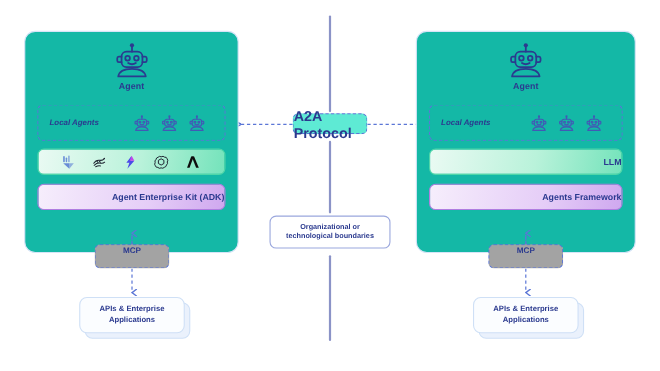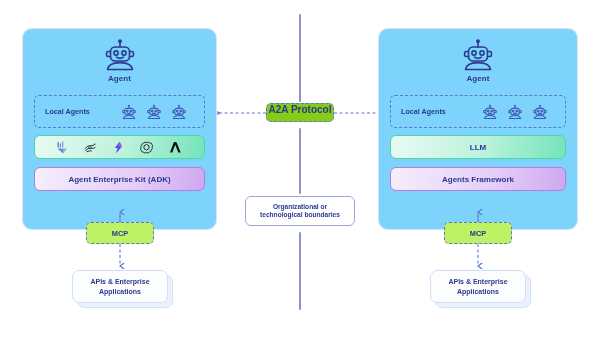--- a/index.html
+++ b/index.html
@@ -16,21 +16,21 @@
     position: absolute; left: 299px; width: 2px;
     background: #8b93c7; border-radius: 1px;
   }
   .div-a { top: 14px;  height: 88px; }
   .div-b { top: 128px; height: 66px; }
   .div-c { top: 232px; height: 78px; }
 
   
   .panel {
     position: absolute; top: 28px; height: 202px;
-    background: #7dd3fc;
+    background: #14b8a6;
     border: 1px solid #d6e4f7;
     border-radius: 10px;
   }
   .panel-left  { left: 22px;  width: 195px; }
   .panel-right { left: 378px; width: 200px; }
 
   
   .agent-top { position:absolute; top:8px; left:0; right:0; text-align:center; }
   .agent-label {
     font-size: 8px; font-weight: bold; color:#2b3a8f;
@@ -38,29 +38,29 @@
   }
   .robot-big { display:block; margin:0 auto; }
 
   
   .local-agents {
     position:absolute; left:11px; right:11px; top:66px; height:33px;
     border: 1.2px dashed #5b76d6; border-radius: 5px;
     display:flex; align-items:center; padding: 0 10px; gap: 6px;
   }
   .local-agents-label {
-    font-size: 7.2px; font-weight:bold; color:#2b3a8f; white-space:nowrap;
+    font-size: 7.2px; font-weight:bold; color:#2b3a8f; white-space:nowrap;font-style:italic;
   }
   .mini-row { display:flex; gap:7px; margin-left:auto; margin-right:6px; }
 
   
   .bar {
     position:absolute; left:11px; right:11px; height:24px;
     border-radius: 6px;
-    display:flex; align-items:center; justify-content:center;
+    display:flex; align-items:center; justify-content:flex-end;
     font-size: 8px; font-weight: bold; color:#2b3a8f;
   }
   .bar-llm {
     top:106px;
     background: linear-gradient(100deg,#eafaf3 0%,#b9f2da 55%,#74e3bb 100%);
     border:1px solid #4fd6a8;
   }
   .bar-framework {
     top:138px;
     background: linear-gradient(100deg,#f6eefc 0%,#e5cdf7 60%,#cfa8ef 100%);
@@ -70,39 +70,39 @@
 
   
   .panel-arrow-up {
     position:absolute; bottom:6px; left:50%; transform:translateX(-50%);
   }
 
   
   .a2a {
     position:absolute; left:266px; top:103px; width:68px; height:19px;
     border:1.2px dashed #5b76d6; border-radius:5px;
-    background:#84cc16;
-    display:flex; justify-content:center;
-    font-size:10px; font-weight:bold; color:#2b3a8f;
+    background:#5eead4;
+    display:flex; align-items:center; justify-content:center;
+    font-size:13px; font-weight:bold; color:#2b3a8f;
   }
 
   
   .boundaries {
     position:absolute; left:245px; top:196px; width:110px; height:30px;
     border:1px solid #9aa7dd; border-radius:6px; background:#ffffff;
     display:flex; align-items:center; justify-content:center;
     text-align:center; line-height:1.25;
     font-size:6.6px; font-weight:bold; color:#2b3a8f;
   }
 
   
   .mcp {
     position:absolute; top:222px; width:68px; height:22px;
-    border:1.2px dashed #5b76d6; border-radius:5px; background:#bef264;
-    display:flex; align-items:center; justify-content:center;
+    border:1.2px dashed #5b76d6; border-radius:5px; background:#a3a3a3;
+    display:flex; justify-content:center;
     font-size:7.4px; font-weight:bold; color:#2b3a8f;
   }
   .mcp-left  { left: 86px; }
   .mcp-right { left: 444px; }
 
   
   .apis-wrap { position:absolute; top:270px; width:96px; height:36px; }
   .apis-wrap-left  { left: 72px; }
   .apis-wrap-right { left: 430px; }
   .apis-shadow {

